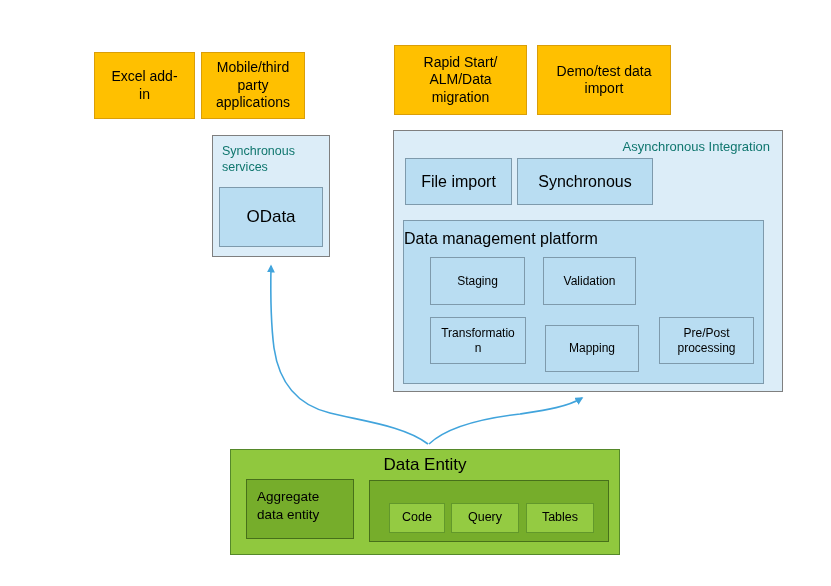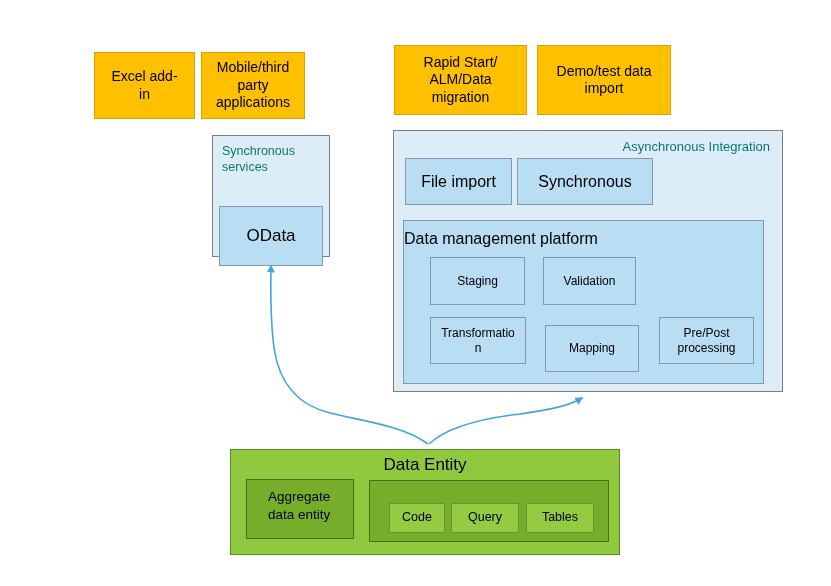--- a/index.html
+++ b/index.html
@@ -57,21 +57,21 @@
     text-align: center; font-size: 17px;
   }
   .green-dark {
     background: #76AD2B;
     border: 1px solid #47701A;
   }
   .aggregate {
     font-size: 13.5px;
     justify-content: flex-start; align-items: flex-start;
     text-align: left;
-    padding: 8px 21px;
+    padding: 8px 10px;
     line-height: 1.35;
   }
   .green-light {
     background: #94CB42;
     border: 1px solid #62982B;
     font-size: 12.5px;
   }
   svg.arrows { position: absolute; left: 0; top: 0; pointer-events: none; }
 </style>
 </head>
@@ -86,21 +86,21 @@
 applications</div>
   <div class="abs box orange" style="left:394px; top:45px; width:133px; height:70px;">Rapid Start/
 ALM/Data
 migration</div>
   <div class="abs box orange" style="left:537px; top:45px; width:134px; height:70px;">Demo/test data
 import</div>
 
   <div class="abs panel" style="left:212px; top:135px; width:118px; height:122px;">
     <div class="panel-title" style="left:9px; top:7px; font-size:12.5px;">Synchronous
 services</div>
-    <div class="abs box blue odata" style="left:6px; top:51px; width:104px; height:60px;margin-top:19px;">OData</div>
+    <div class="abs box blue odata" style="left:6px; top:51px; width:104px; height:60px;">OData</div>
   </div>
 
   <div class="abs panel" style="left:393px; top:130px; width:390px; height:262px;">
     <div class="panel-title" style="right:12px; top:8px; font-size:13px;">Asynchronous Integration</div>
     <div class="abs box blue blue-lg" style="left:11px; top:27px; width:107px; height:47px;">File import</div>
     <div class="abs box blue blue-lg" style="left:123px; top:27px; width:136px; height:47px;">Synchronous</div>
 
     <div class="abs blue" style="left:9px; top:89px; width:361px; height:164px;">
       <div class="dmp-title">Data management platform</div>
       <div class="abs box blue blue-sm" style="left:26px; top:36px; width:95px; height:48px;">Staging</div>

